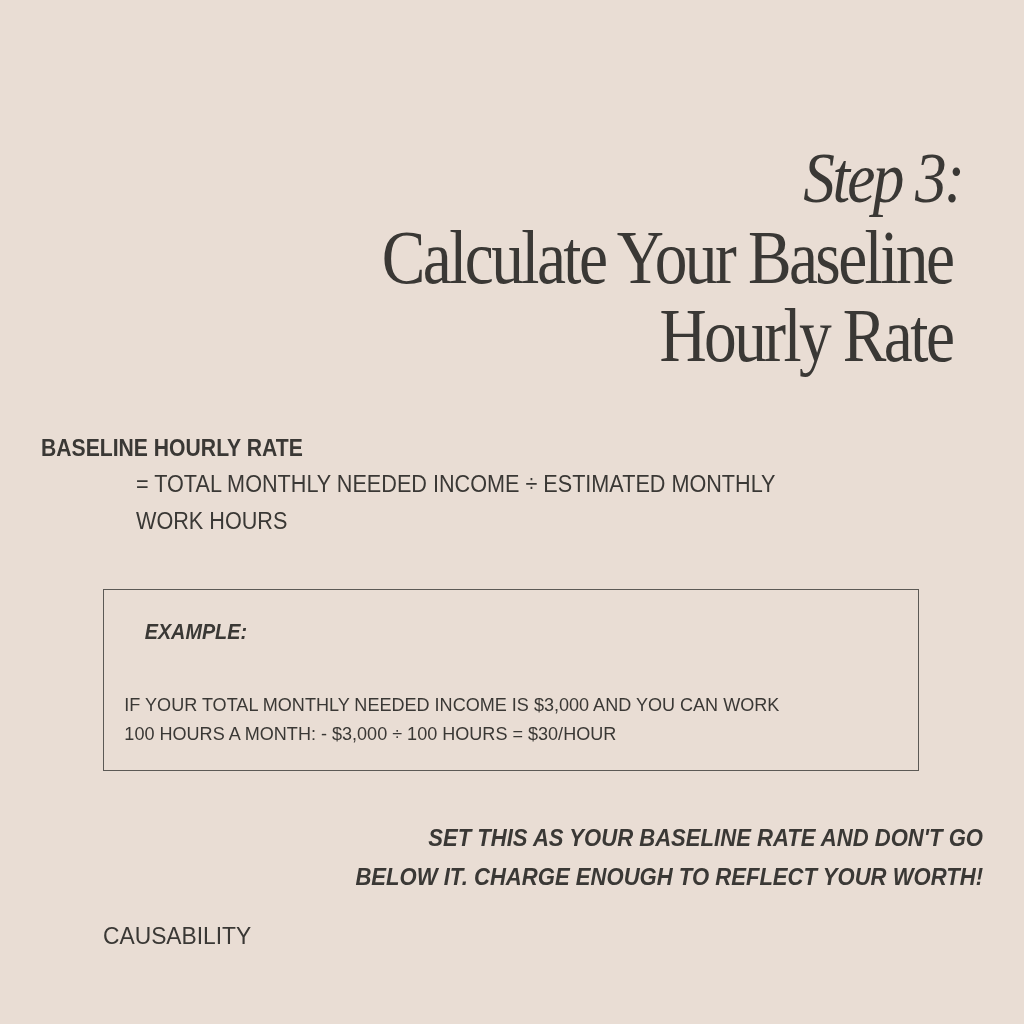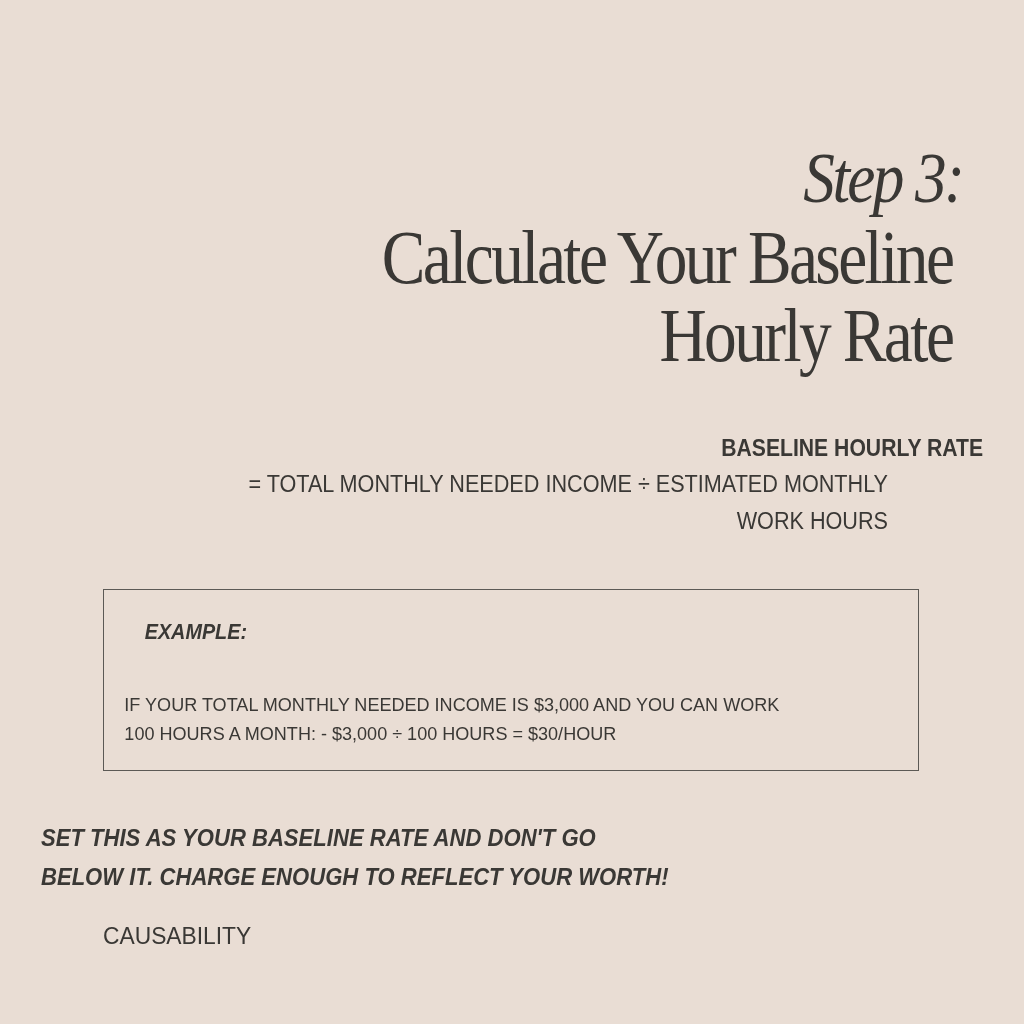--- a/index.html
+++ b/index.html
@@ -25,21 +25,21 @@
     }
     .title .main {
       font-size: 76px;
       line-height: 78px;
       letter-spacing: -3px;
       display: block;
       transform: scaleX(0.86);
     }
     .formula {
       position: absolute; left: 0; width: 1024px; top: 432px;
-      text-align: right;
+      text-align: left;
       font-family: "Liberation Sans", "DejaVu Sans", sans-serif;
     }
     .formula .heading {
       font-weight: bold; font-size: 23px; line-height: 32px; display: block;
       transform: scaleX(0.92);
     }
     .formula .body {
       font-size: 23px; line-height: 37px; display: block;
       width: 800px; margin: 2px auto 0;
       transform: scaleX(0.94);
@@ -56,21 +56,21 @@
       font-weight: bold; font-style: italic; font-size: 22px; line-height: 28px;
       transform: scaleX(0.9);
     }
     .example-box .ex-text {
       position: absolute; left: 0; right: 0; top: 100px;
       font-size: 19px; line-height: 29px;
       transform: scaleX(0.95);
     }
     .cta {
       position: absolute; left: 0; width: 1024px; top: 818px;
-      text-align: left;
+      text-align: right;
       font-family: "Liberation Sans", "DejaVu Sans", sans-serif;
       font-weight: bold; font-style: italic;
       font-size: 24px; line-height: 39px;
     }
     .cta span { display: block; transform: scaleX(0.92); }
     .brand {
       position: absolute; left: 103px; top: 921px;
       font-family: "Liberation Sans", "DejaVu Sans", sans-serif;
       font-size: 24px; line-height: 30px;
       transform: scaleX(0.95); transform-origin: left center;

